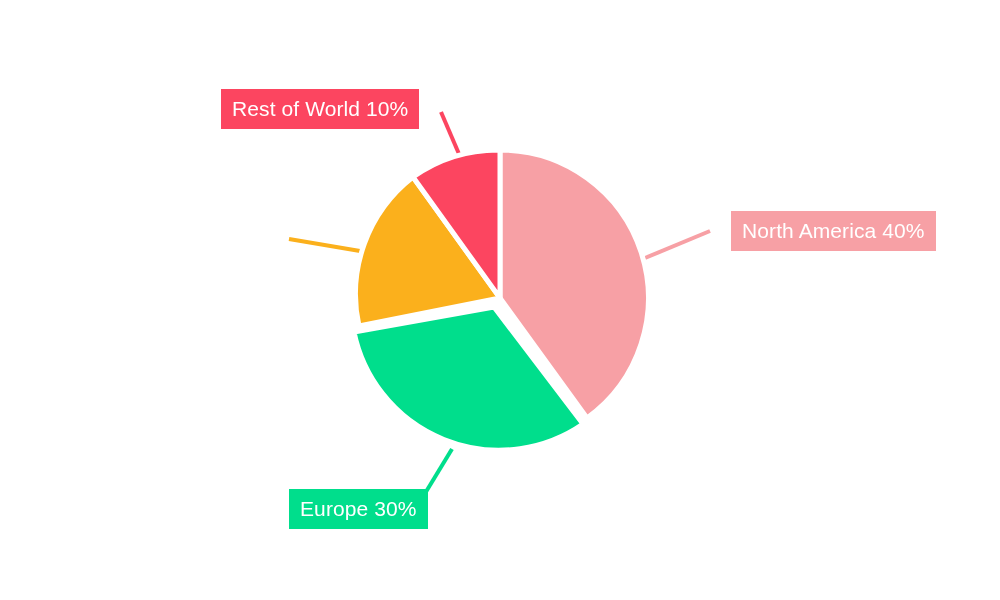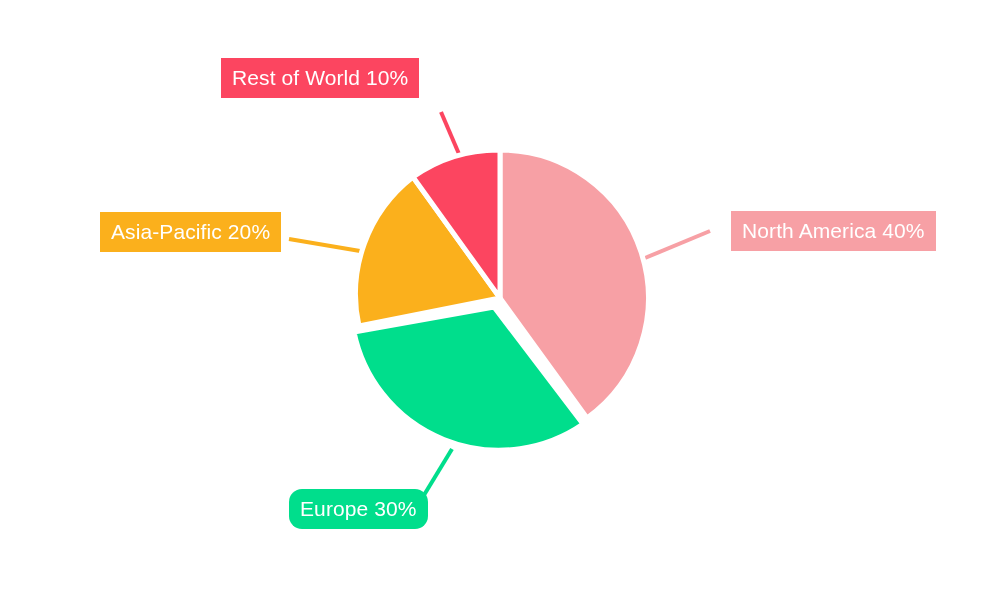--- a/index.html
+++ b/index.html
@@ -52,21 +52,21 @@
     top: 489px;
     background: #00de8c;
   }
   #label-asia-pacific {
     left: 100px;
     top: 212px;
     background: #fbb01c;
   }
   #label-rest-of-world {
     left: 221px;
-    top: 58px;
+    top: 89px;
     background: #fc4560;
   }
 </style>
 </head>
 <body>
 
 <div id="chart-root" style="background: rgb(255, 255, 255);">
 
   <svg id="pie-svg" viewBox="0 0 1000 600">
 
@@ -85,19 +85,18 @@
 
       <path d="M 359 326 A 148 148 0 0 1 413 177 L 500 298 Z" fill="#fbb01c" stroke="#ffffff" stroke-width="5" stroke-linejoin="round"></path>
 
       <path d="M 413 177 A 148 148 0 0 1 500 150 L 500 298 Z" fill="#fc4560" stroke="#ffffff" stroke-width="5" stroke-linejoin="round"></path>
 
     </g>
   </svg>
 
   <div class="pie-label" id="label-north-america" style="background: rgb(247, 160, 165); color: rgb(255, 255, 255);">North America 40%</div>
 
-  <div class="pie-label" id="label-europe" style="background: rgb(0, 222, 140); color: rgb(255, 255, 255); border-radius: 13px;">Europe 30%</div>
+  <div class="pie-label" id="label-europe" style="background: rgb(0, 222, 140); color: rgb(255, 255, 255);">Europe 30%</div>
 
-  <div class="pie-label" id="label-asia-pacific" style="background: rgb(251, 176, 28); color: rgb(255, 255, 255);">Asia-Pacific 20%</div>
 
   <div class="pie-label" id="label-rest-of-world" style="background: rgb(252, 69, 96); color: rgb(255, 255, 255);">Rest of World 10%</div>
 
 </div>
 
 </body></html>

